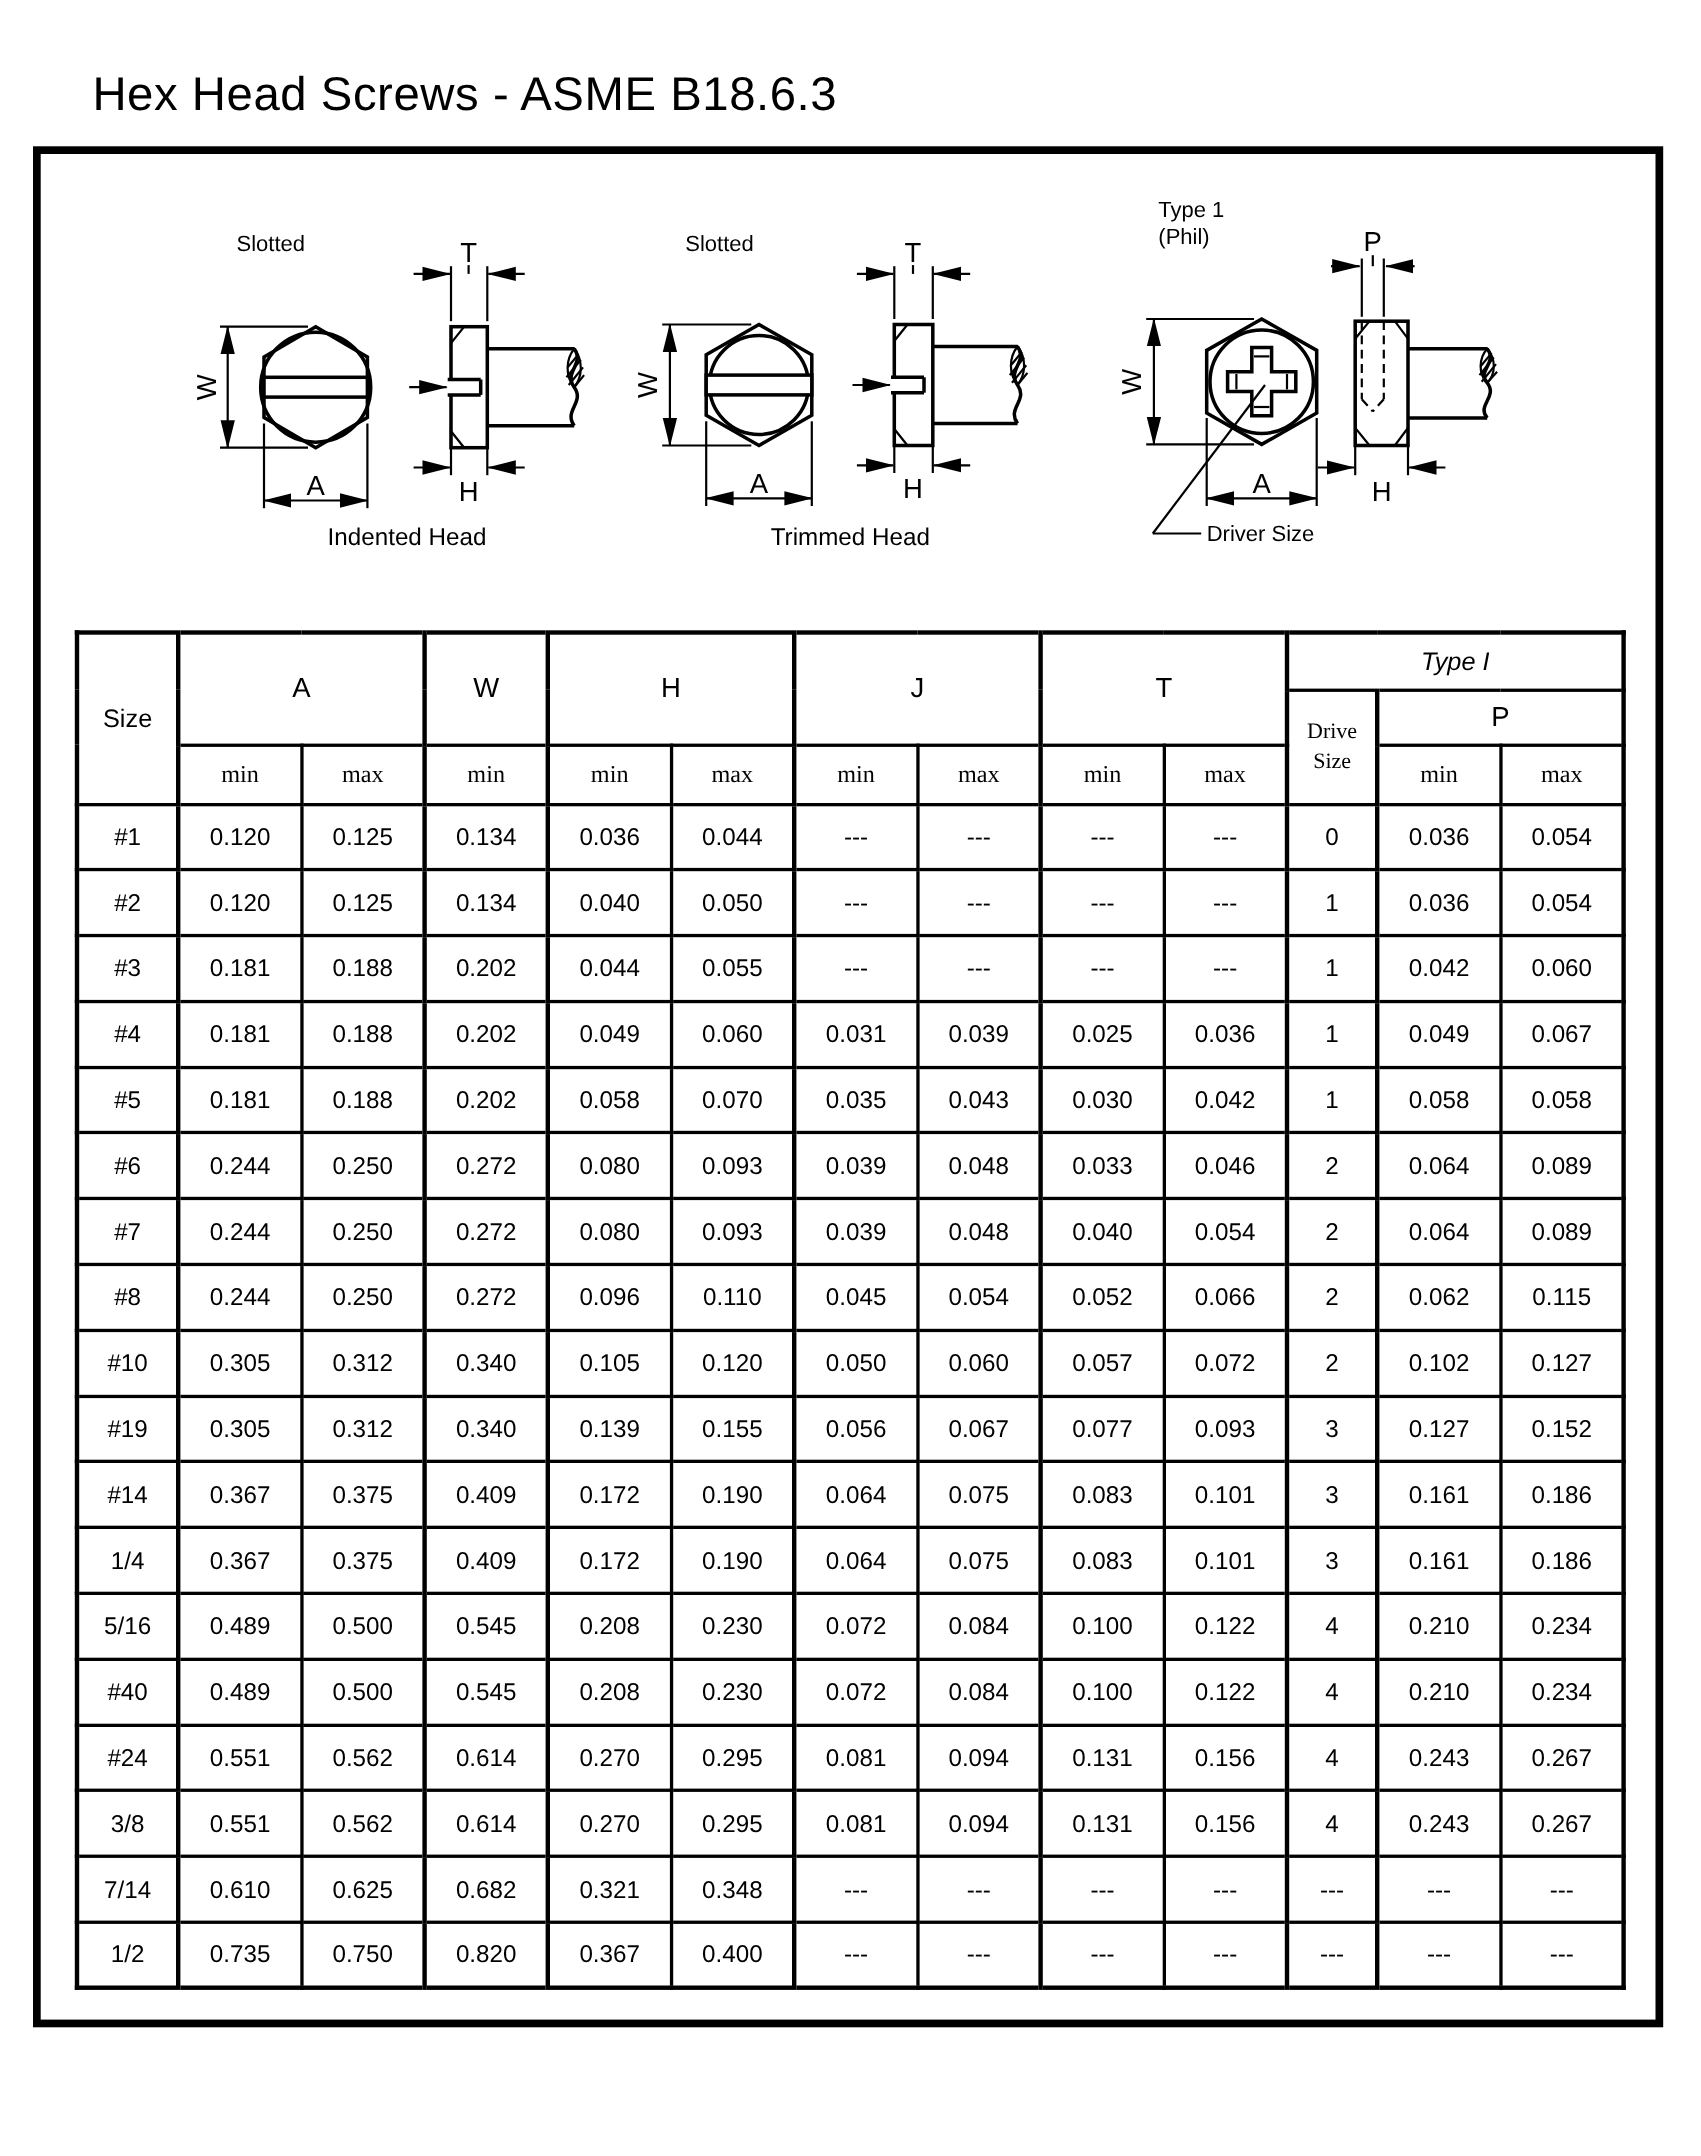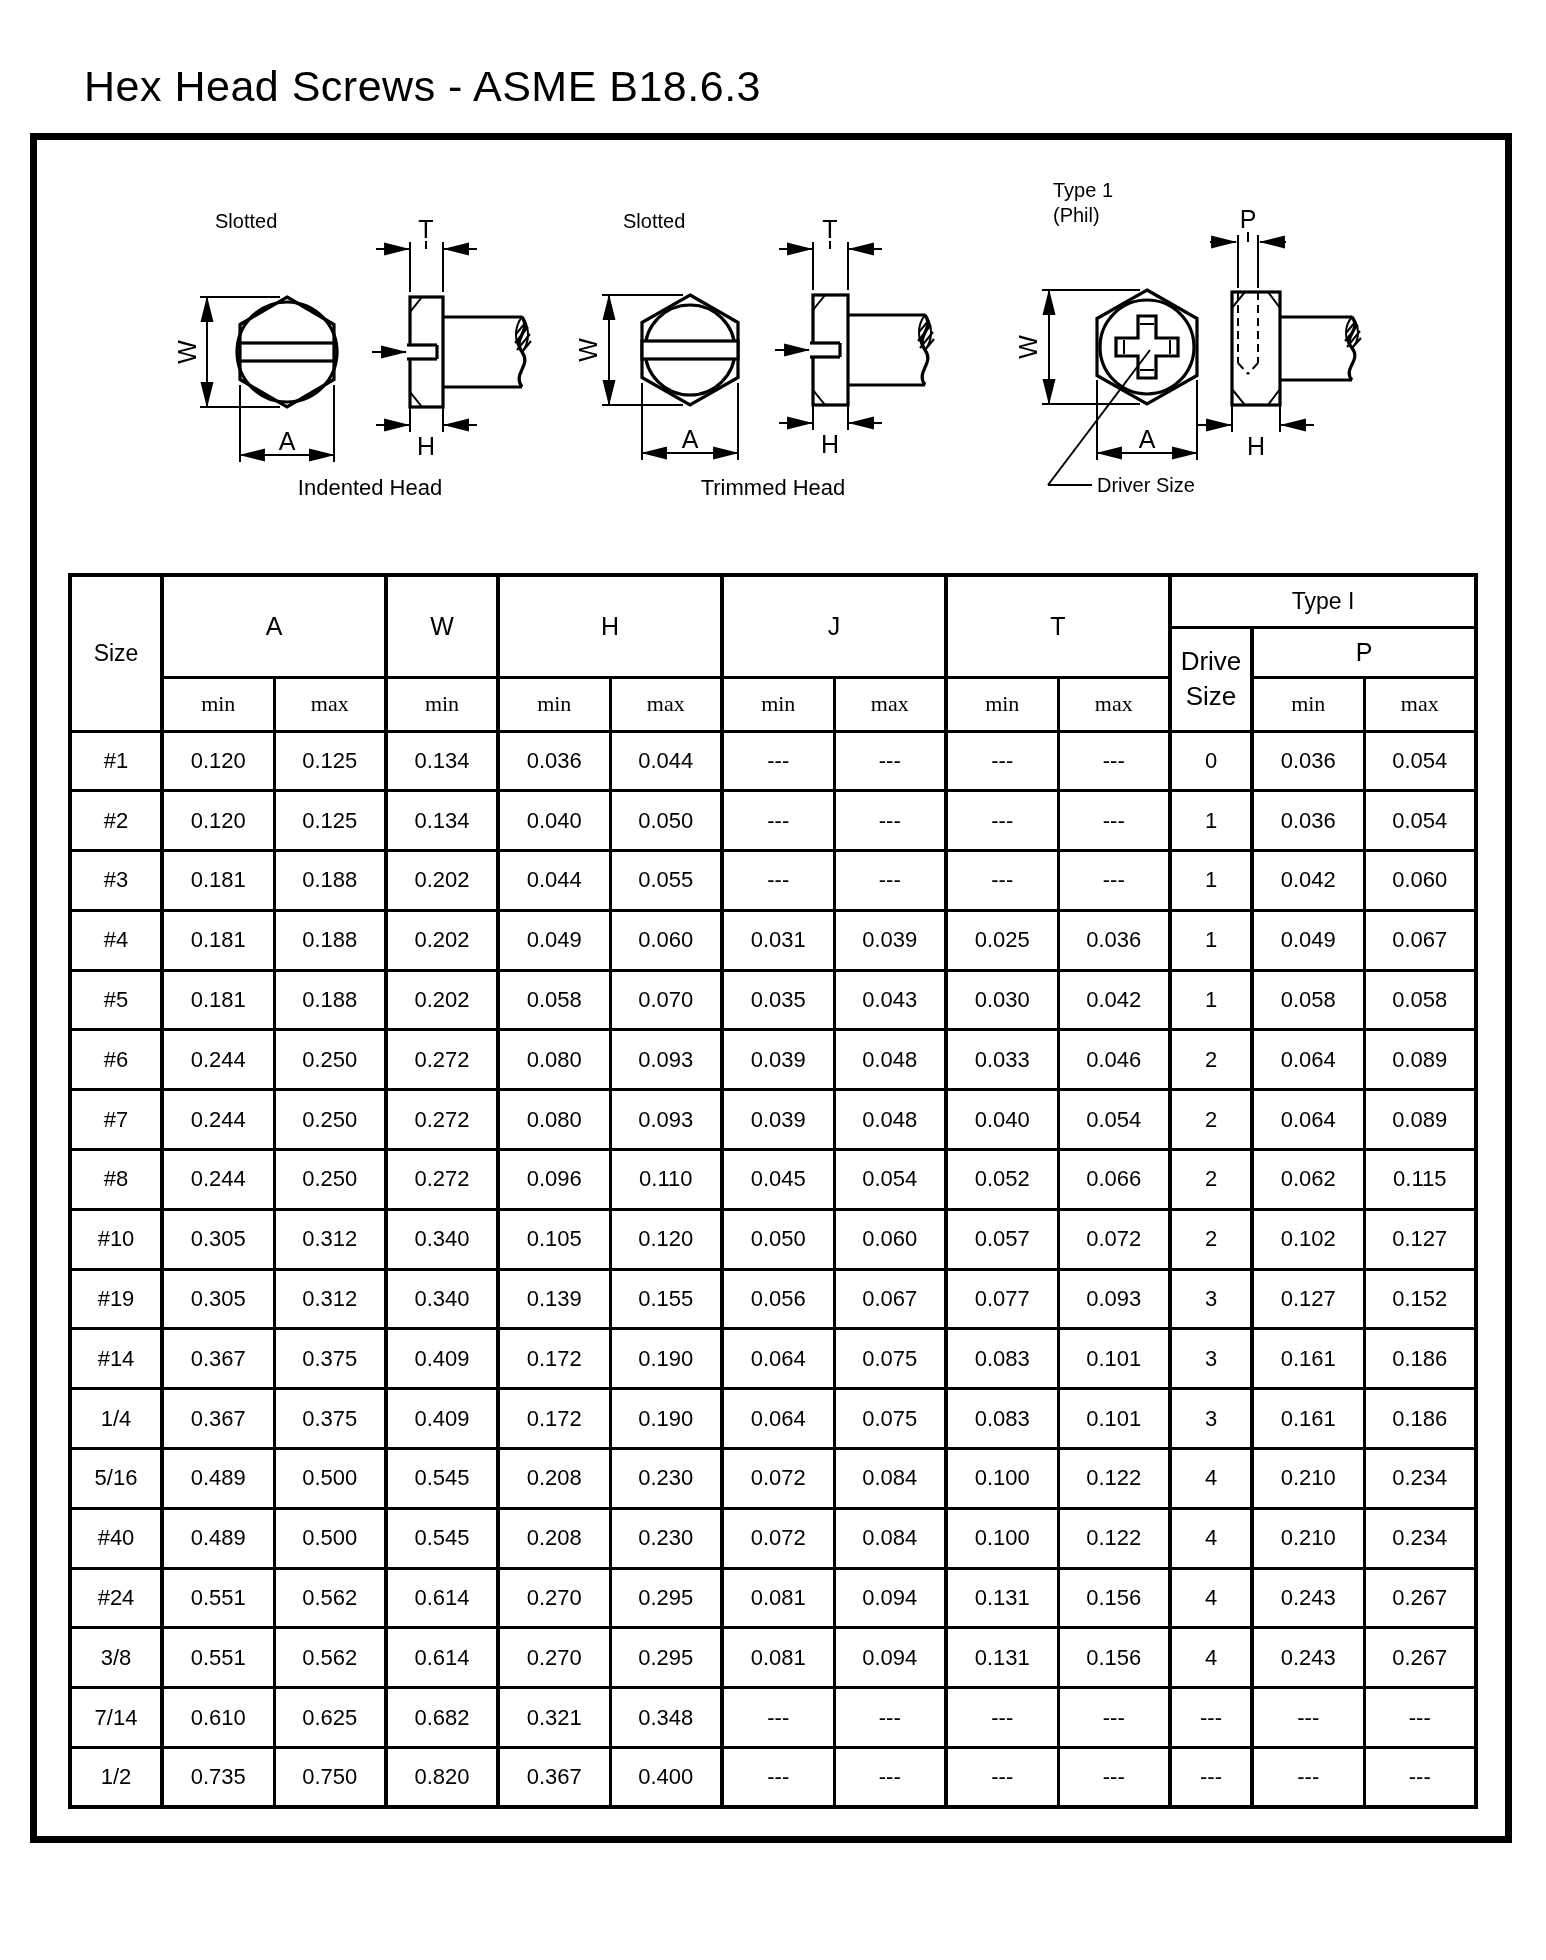--- a/index.html
+++ b/index.html
@@ -28,25 +28,25 @@
         border-collapse:collapse;table-layout:fixed;border:4px solid #000;
         font-size:22px;}
   #spec-table th,#spec-table td{border:3px solid #000;text-align:center;
         vertical-align:middle;padding:0;font-weight:400;background:#fff;
         overflow:hidden;white-space:nowrap;}
   .bl4{border-left-width:4px !important;}
   .bl2{border-left-width:2px !important;}
   tr.r1{height:52px;} tr.r2{height:50px;} tr.r3{height:54px;font-family:Liberation Serif, serif;}
   #spec-table tbody tr{height:59.8px;}
   th.grp{font-size:25px;border-bottom:0;}
-  th.typeI{font-size:23px;}
+  th.typeI{font-size:23px;font-style:italic;}
   th.pgrp{font-size:25px;border-bottom:0;}
   tr.r3 th{border-top:0;font-size:22px;}
   th.sizehead{font-size:23px;}
-  th.drive div{line-height:1.35;font-size:26px;}
+  th.drive div{line-height:1.35;font-size:20px;font-family:Liberation Serif, serif;}
 </style>
 </head>
 <body>
 
 <div id="page">
 
   <h1 id="page-title">Hex Head Screws - ASME B18.6.3</h1>
 
   <div id="frame"></div>
 

